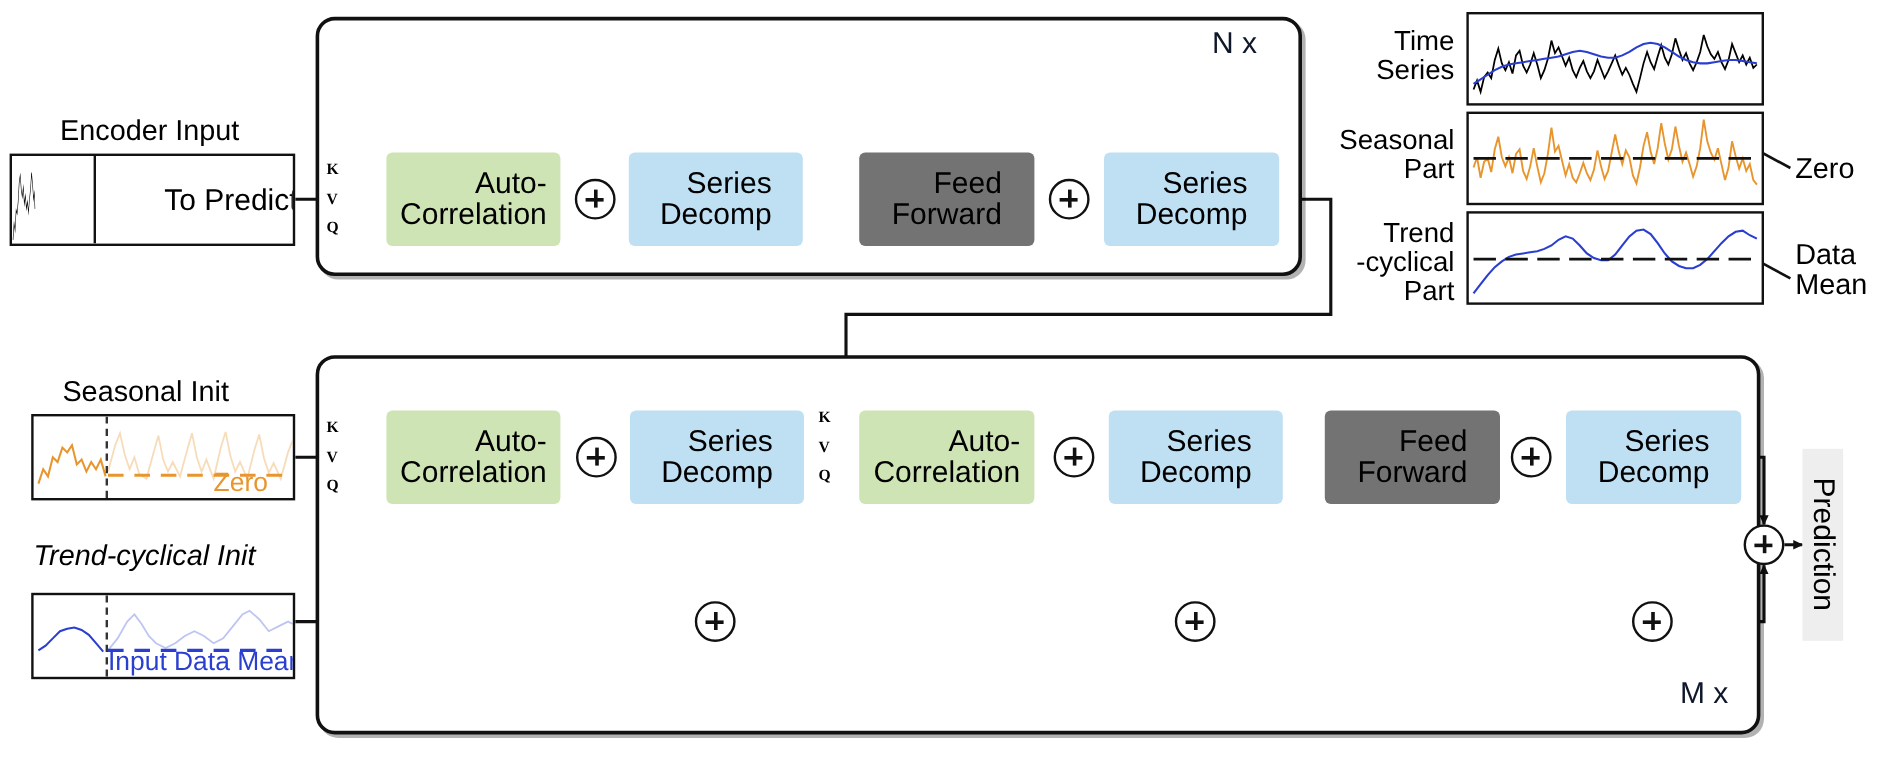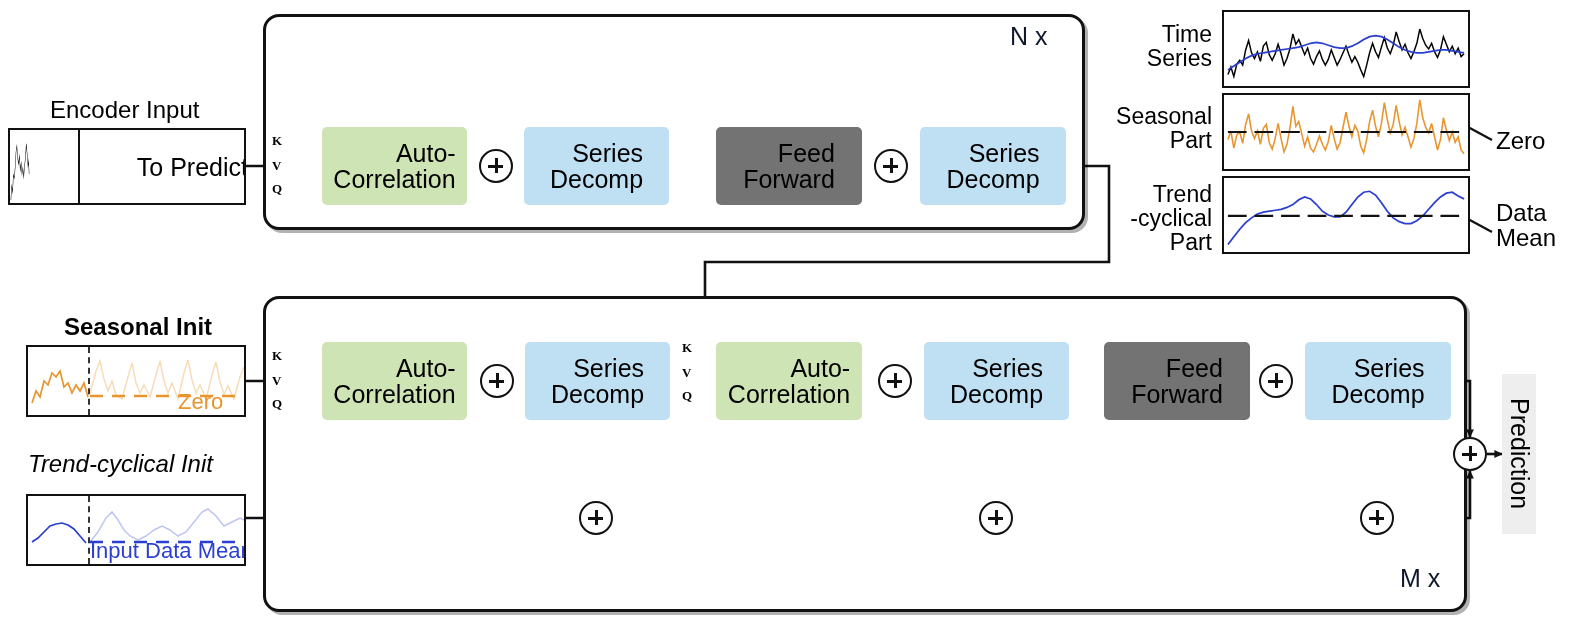--- a/index.html
+++ b/index.html
@@ -233,21 +233,21 @@
 
   <div class="io-label" style="left:50px; top:96px;">Encoder Input</div>
   <div class="io-card" style="left:8px; top:128px; width:238px; height:77px;">
     <svg viewBox="0 0 238 77" preserveAspectRatio="none" style="position:absolute; left:0; top:0; width:68px; height:77px;">
       <polyline fill="none" stroke="#000" stroke-width="1.6" points="3,70 6,56 9,62 12,45 15,48 18,38 21,22 24,16 27,28 30,34 33,26 36,40 39,33 42,44 45,38 48,47 51,36 54,28 57,14 60,24 63,36 65,31 67,44"></polyline>
     </svg>
     <div class="divider" style="left:68px;"></div>
     <div class="io-text" style="left:34px; top:23px; width:204px;">To Predict</div>
   </div>
 
-  <div class="io-label" style="left:64px; top:313px;font-weight:bold;">Seasonal Init</div>
+  <div class="io-label" style="left:52px; top:313px;">Seasonal Init</div>
   <div class="io-card" style="left:26px; top:345px; width:220px; height:72px;">
     <svg viewBox="0 0 220 72" preserveAspectRatio="none" style="position:absolute; left:0; top:0; width:220px; height:72px;">
       <polyline fill="none" stroke="#e8952e" stroke-width="1.7" points="4,56 8,44 12,50 16,34 20,38 24,26 28,30 32,24 36,40 40,36 44,46 48,38 52,44 56,36 60,50"></polyline>
       <g opacity="0.33" stroke="#e8952e" stroke-width="1.5" fill="none">
         <polyline points="62,46 68,24 72,14 76,32 80,44 84,34 88,48 94,52 100,30 104,16 108,36 112,46 116,38 122,50 128,28 132,14 136,34 140,46 144,36 150,52 156,26 160,13 164,33 168,46 172,38 178,52 184,28 188,15 192,35 196,47 200,39 206,52 212,30 216,20"></polyline>
       </g>
       <line x1="62" y1="49" x2="216" y2="49" stroke="#e8952e" stroke-width="2.4" stroke-dasharray="13 9"></line>
     </svg>
     <div class="dashed-div" style="left:60px; border-left:2px dashed #333;"></div>
     <div class="inline-note note-orange" style="left:150px; top:42px;">Zero</div>

